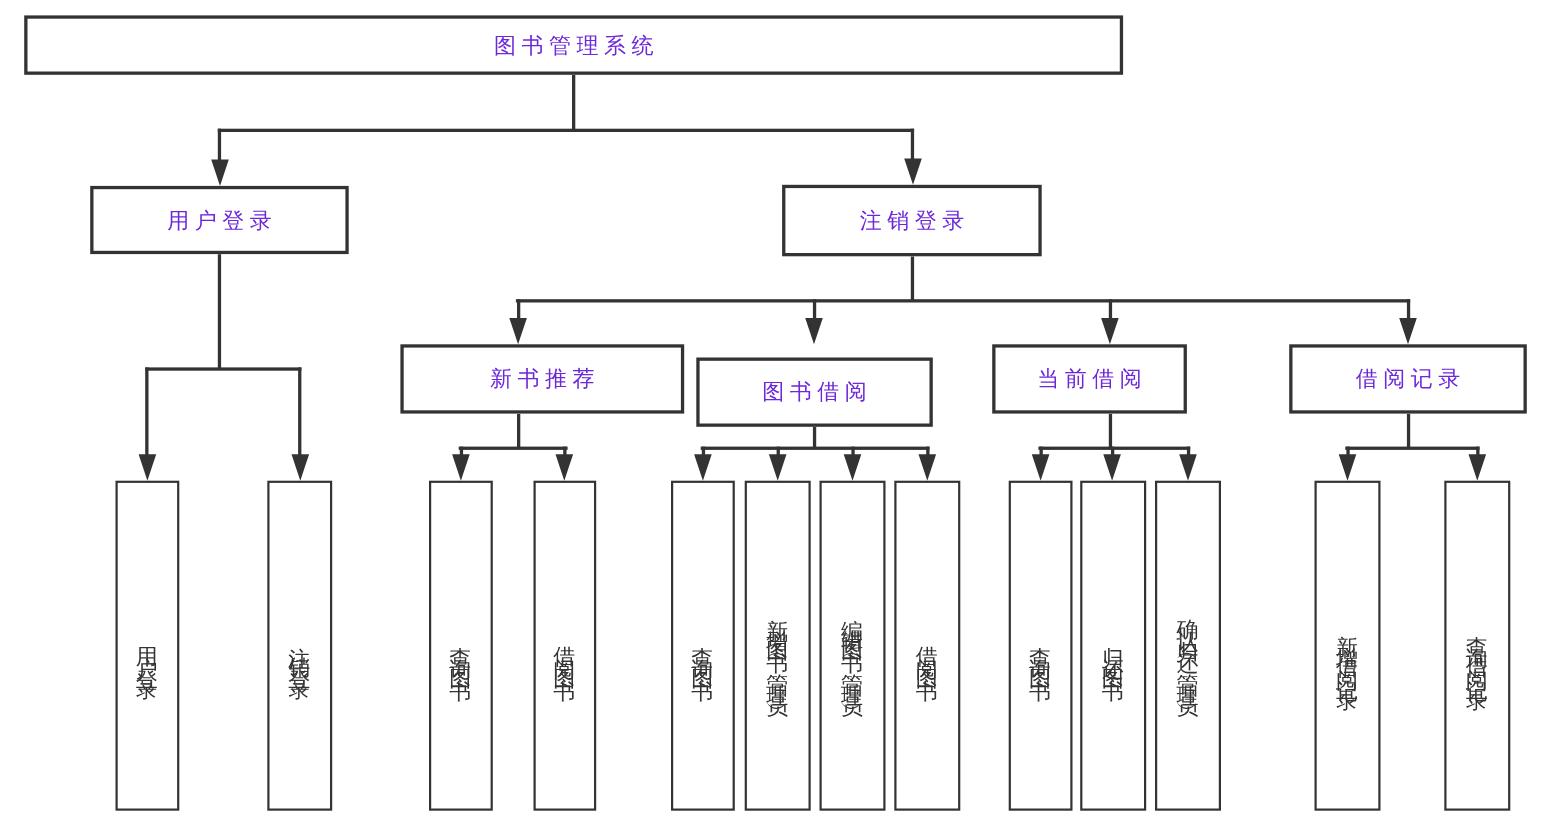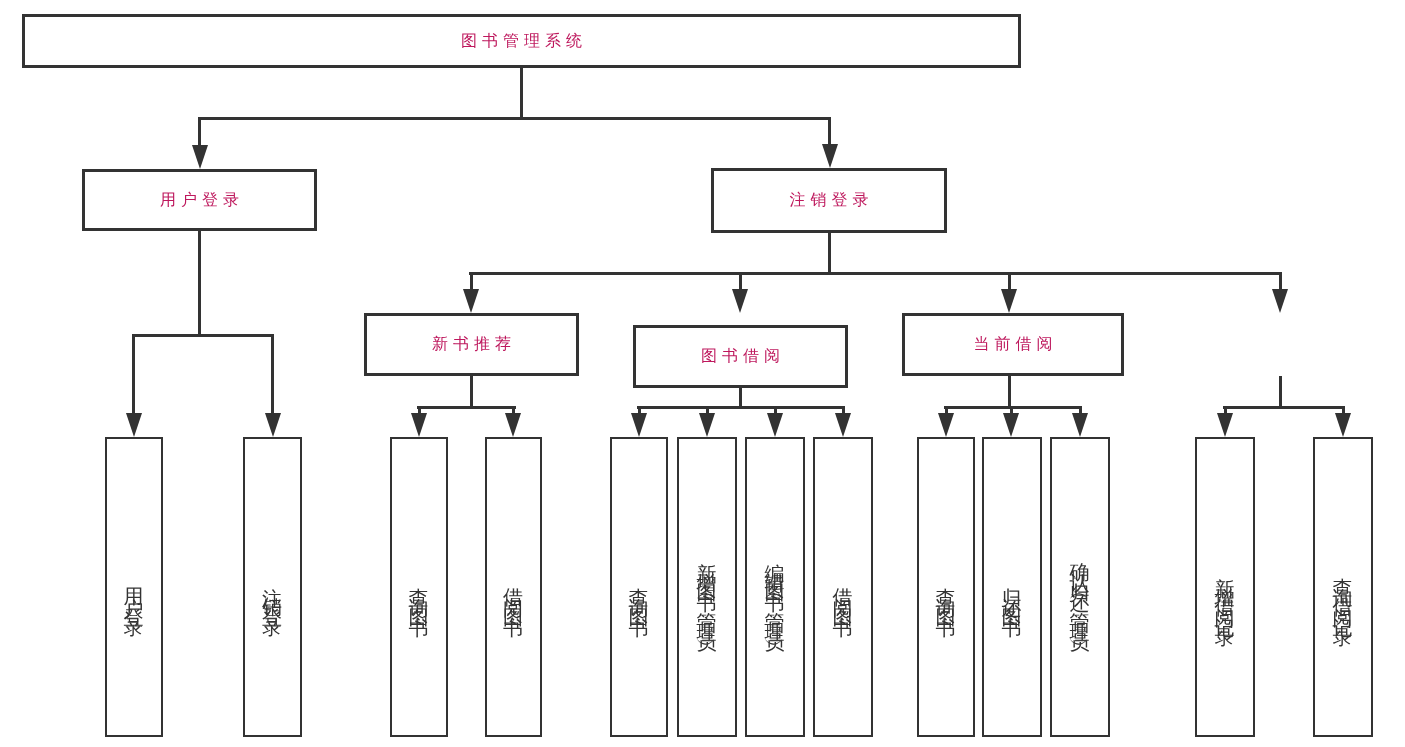--- a/index.html
+++ b/index.html
@@ -6,21 +6,21 @@
   #canvas{
     position:relative;width:1405px;height:747px;background:#ffffff;overflow:hidden;
     font-family:"DejaVu Sans","Liberation Sans",sans-serif;color:#333333;
   }
   .box{
     position:absolute;background:#ffffff;border:3px solid #333333;box-sizing:border-box;
     display:flex;align-items:center;justify-content:center;
   }
   .leaf{border-width:2.5px;}
   .hlabel{
-    font-size:16px;letter-spacing:5px;margin-left:5px;white-space:nowrap;color:#be185d;
+    font-size:20px;letter-spacing:5px;margin-left:5px;white-space:nowrap;color:#6d28d9;
   }
   .vtext{
     writing-mode:vertical-rl;text-orientation:mixed;
     font-size:20px;line-height:1;letter-spacing:10px;margin-top:10px;
     white-space:nowrap;color:#333333;
   }
   .ln-v{position:absolute;width:3px;background:#333333;}
   .ln-h{position:absolute;height:3px;background:#333333;}
   .arr{
     position:absolute;width:0;height:0;
@@ -101,28 +101,31 @@
     <span class="hlabel">图书管理系统</span>
   </div>
 
   <div class="box" style="left:82px;top:169px;width:235px;height:62px">
     <span class="hlabel">用户登录</span>
   </div>
   <div class="box" style="left:711px;top:168px;width:236px;height:65px">
     <span class="hlabel">注销登录</span>
   </div>
 
-  <div class="box" style="left:364px;top:313px;width:215px;height:63px">
+  <div class="box" style="left:364px;top:313px;width:258px;height:63px">
     <span class="hlabel">新书推荐</span>
   </div>
   <div class="box" style="left:633px;top:325px;width:215px;height:63px">
     <span class="hlabel">图书借阅</span>
   </div>
-  <div class="box" style="left:902px;top:313px;width:222px;height:63px">
+  <div class="box" style="left:902px;top:313px;width:177px;height:63px">
     <span class="hlabel">当前借阅</span>
+  </div>
+  <div class="box" style="left:1172px;top:313px;width:216px;height:63px">
+    <span class="hlabel">借阅记录</span>
   </div>
 
   <div class="box leaf" style="left:105px;top:437px;width:58px;height:300px">
     <span class="vtext">用户登录</span>
   </div>
   <div class="box leaf" style="left:243px;top:437px;width:59px;height:300px">
     <span class="vtext">注销登录</span>
   </div>
 
   <div class="box leaf" style="left:390px;top:437px;width:58px;height:300px">

